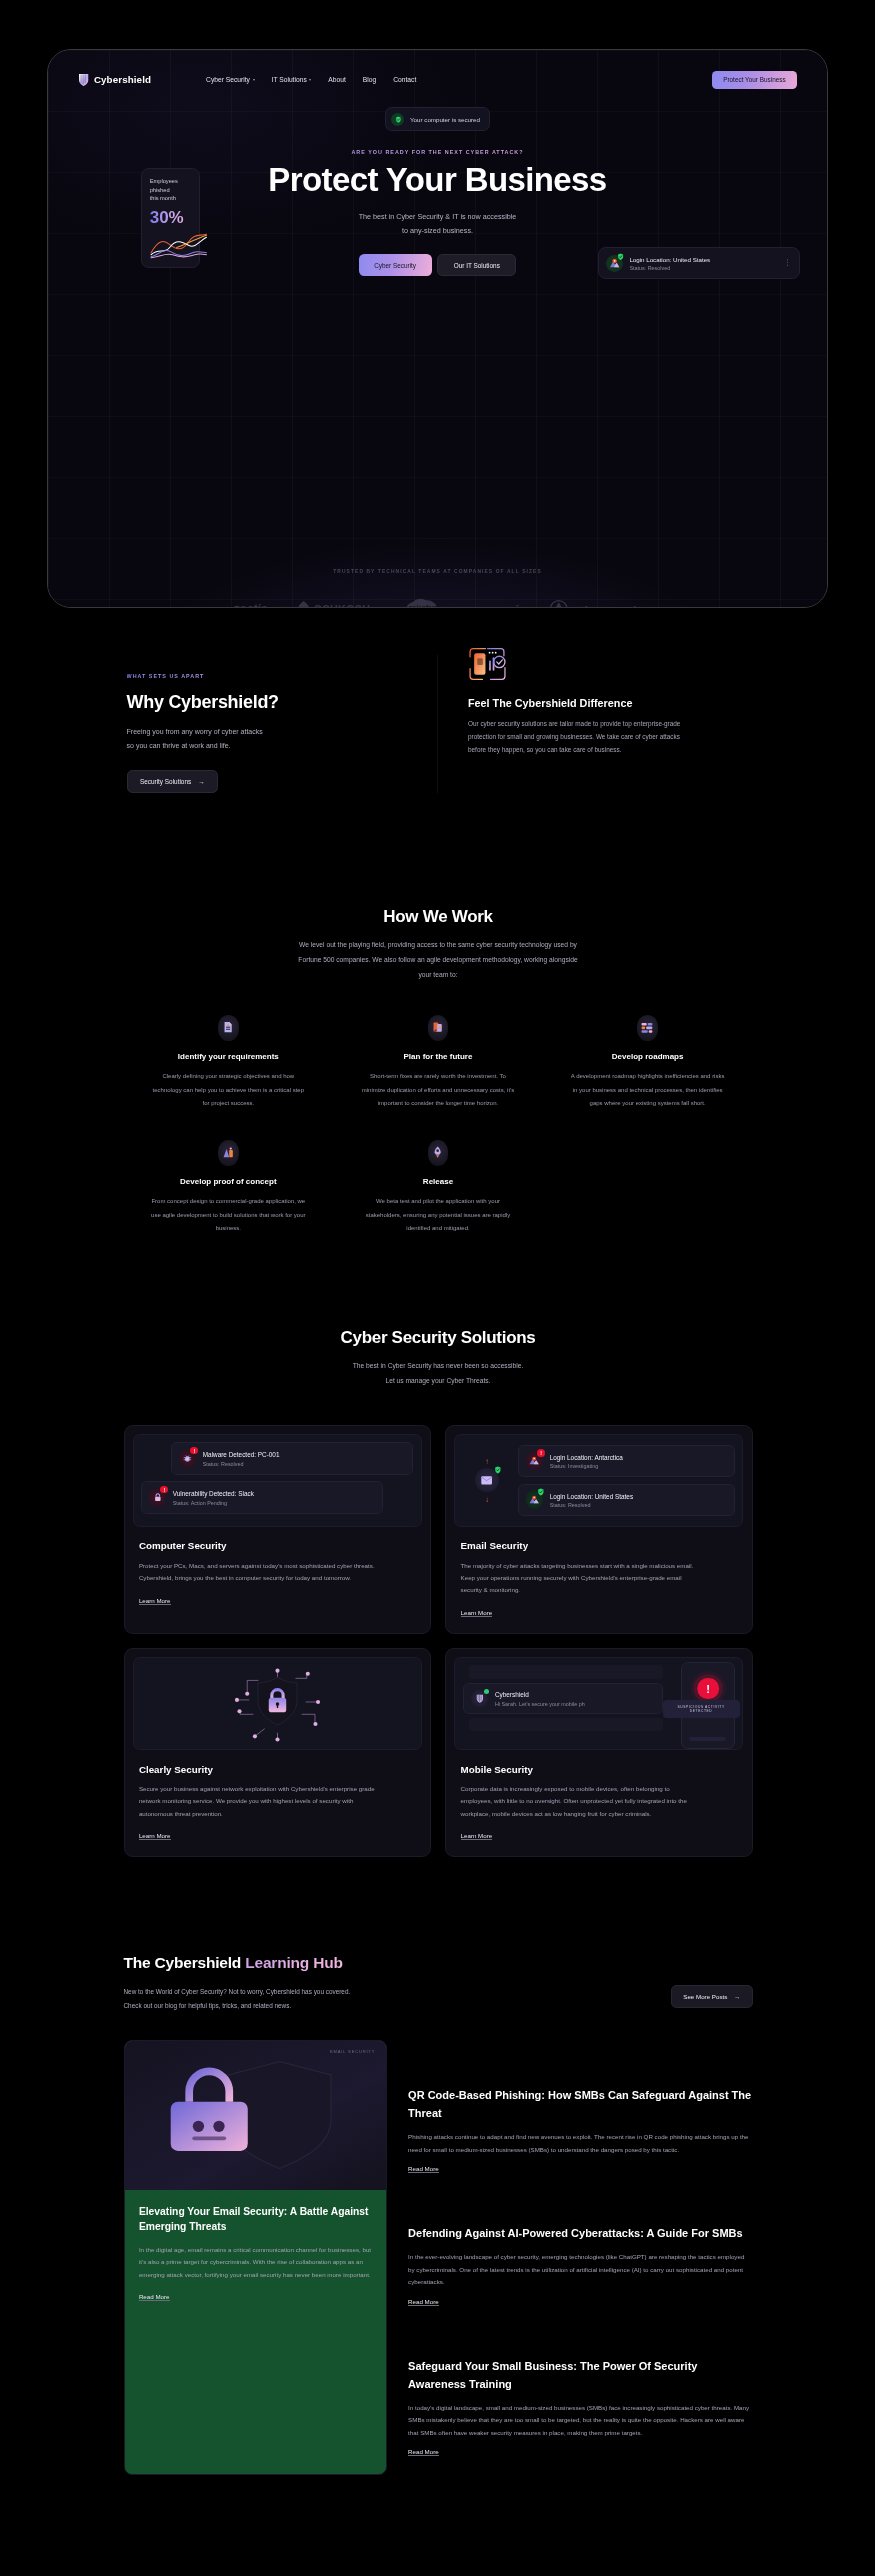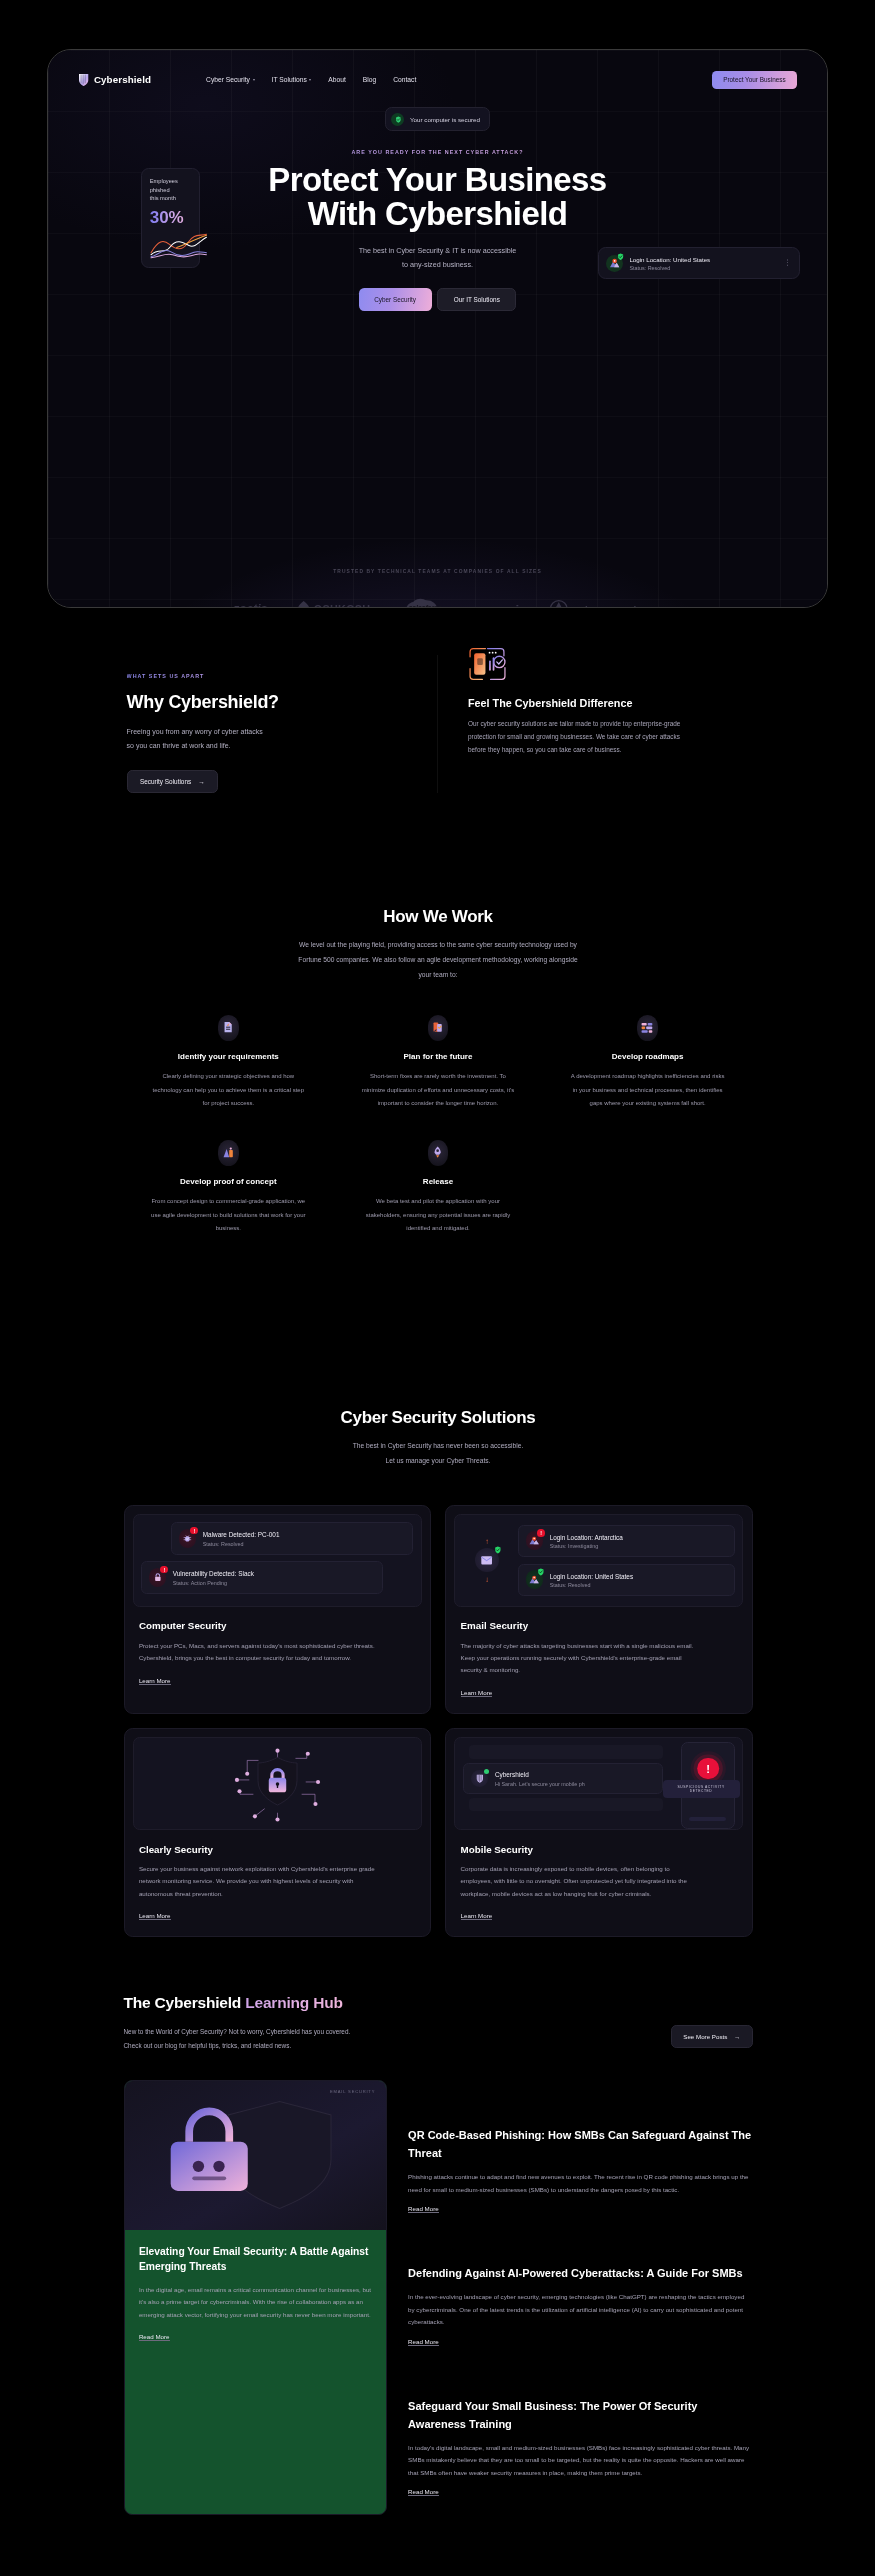--- a/index.html
+++ b/index.html
@@ -131,41 +131,41 @@
   .lead{font-size:6.7px;line-height:2.2;color:#b0adc0;margin-top:11.3px;}
   .steps{display:flex;flex-wrap:wrap;margin-top:32px;}
   .step{width:33.333%;padding:0 27px;margin-bottom:29px;}
   .step-icon{width:20.6px;height:26px;margin:0 auto 11.3px;border-radius:50%/44%;
     background:radial-gradient(circle at 50% 42%, #2b2639 0%, #17151f 72%, #0f0e16 100%);
     display:flex;align-items:center;justify-content:center;}
   .step-h{font-size:8px;font-weight:700;margin-bottom:9.3px;}
   .step-p{font-size:6px;line-height:2.25;color:#9e9bae;}
 
   
-  .sol{position:absolute;left:0;top:1408px;width:100%;text-align:center;}
+  .sol{position:absolute;left:0;top:1328px;width:100%;text-align:center;}
   .sol-grid{display:grid;grid-template-columns:1fr 1fr;gap:14.4px;margin-top:36px;text-align:left;}
   .sol-card{background:#0f0e17;border:0.5px solid #1c1a27;border-radius:8.8px;padding:8.2px 8.2px 15.5px;}
   .sol-visual{height:93px;border-radius:6.7px;background:#141320;border:0.5px solid #1e1c2a;
     position:relative;overflow:hidden;padding:7.2px;}
   .sol-h{font-size:9.8px;font-weight:700;margin:13.4px 0 0 6.2px;}
   .sol-p{font-size:6.2px;line-height:2.0;color:#a3a0b3;margin:8.2px 6.2px 0;max-width:242px;}
   .learn{display:inline-block;font-size:6.2px;color:#e8e6f0;border-bottom:0.5px solid #6d6a7d;
     margin:12.4px 0 0 6.2px;cursor:pointer;}
 
   .alert-row{display:flex;align-items:center;gap:6.7px;background:#191826;border:0.5px solid #232133;
     border-radius:5.7px;padding:5.7px 7.2px;}
   .alert-ico{width:17px;height:19px;border-radius:50%/45%;display:flex;align-items:center;justify-content:center;position:relative;flex:none;}
   .bang{position:absolute;right:-2.1px;top:-2.1px;width:7.7px;height:7.7px;border-radius:50%;background:#e8102c;
     color:#fff;font-size:5.2px;font-weight:700;display:flex;align-items:center;justify-content:center;}
   .ok-shield{position:absolute;right:-2.1px;top:-2.1px;width:7.7px;height:8.2px;}
   .alert-t{font-size:6.4px;color:#f1eff7;}
   .alert-s{font-size:5.4px;color:#8d8a9c;margin-top:1.5px;}
 
   
-  .hub{position:absolute;left:0;top:1994px;width:100%;}
+  .hub{position:absolute;left:0;top:1954px;width:100%;}
   .hub-h{font-size:15.5px;font-weight:700;letter-spacing:-0.2px;}
   .hub-h .accent{background:linear-gradient(90deg,#cfa4e8,#f0b6dc);-webkit-background-clip:text;background-clip:text;color:transparent;}
   .hub-top{display:flex;align-items:flex-start;margin-top:13.4px;}
   .hub-sub{font-size:6.4px;line-height:2.1;color:#b0adc0;}
   .see-more{margin-left:auto;background:#1a1924;border:0.5px solid #282633;border-radius:5.2px;
     padding:6.7px 11.3px;font-size:6.2px;color:#eeecf4;display:inline-flex;gap:6.7px;align-items:center;cursor:pointer;white-space:nowrap;}
   .hub-body{display:flex;gap:21.6px;margin-top:28px;}
   .feature-card{width:263px;background:#14532d;border:0.5px solid #1b1927;border-radius:8.2px;overflow:hidden;}
   .feature-img{height:149px;background:linear-gradient(150deg,#151320,#1c1930 60%,#14121d);position:relative;overflow:hidden;}
   .feature-tag{position:absolute;right:10.3px;top:8.2px;font-size:4.1px;letter-spacing:0.8px;color:#6d6a80;}
@@ -226,21 +226,20 @@
         <svg width="6.7" height="7.2" viewBox="0 0 13 14">
             <path d="M6.5 1l4.5 2v4.2c0 3-2.6 5.1-4.5 5.9C4.6 12.3 2 10.2 2 7.2V3l4.5-2z" fill="#2ecc71"></path>
             <path d="M4.3 7l1.6 1.7L9 5.4" stroke="#0b2a17" stroke-width="1.4" fill="none" stroke-linecap="round"></path>
           </svg>
       </span>
       <span class="secured-text">Your computer is secured</span>
     </div>
     <div class="eyebrow">ARE YOU READY FOR THE NEXT CYBER ATTACK?</div>
     <h1 class="hero-title">
       <span>Protect Your Business</span><br>
-      <span>With Cybershield</span>
     </h1>
     <div class="hero-sub">
       <span>The best in Cyber Security &amp; IT is now accessible</span><br>
       <span>to any-sized business.</span>
     </div>
     <div class="hero-btns">
       <button class="btn-primary">Cyber Security</button>
       <button class="btn-ghost">Our IT Solutions</button>
     </div>
   </div>

